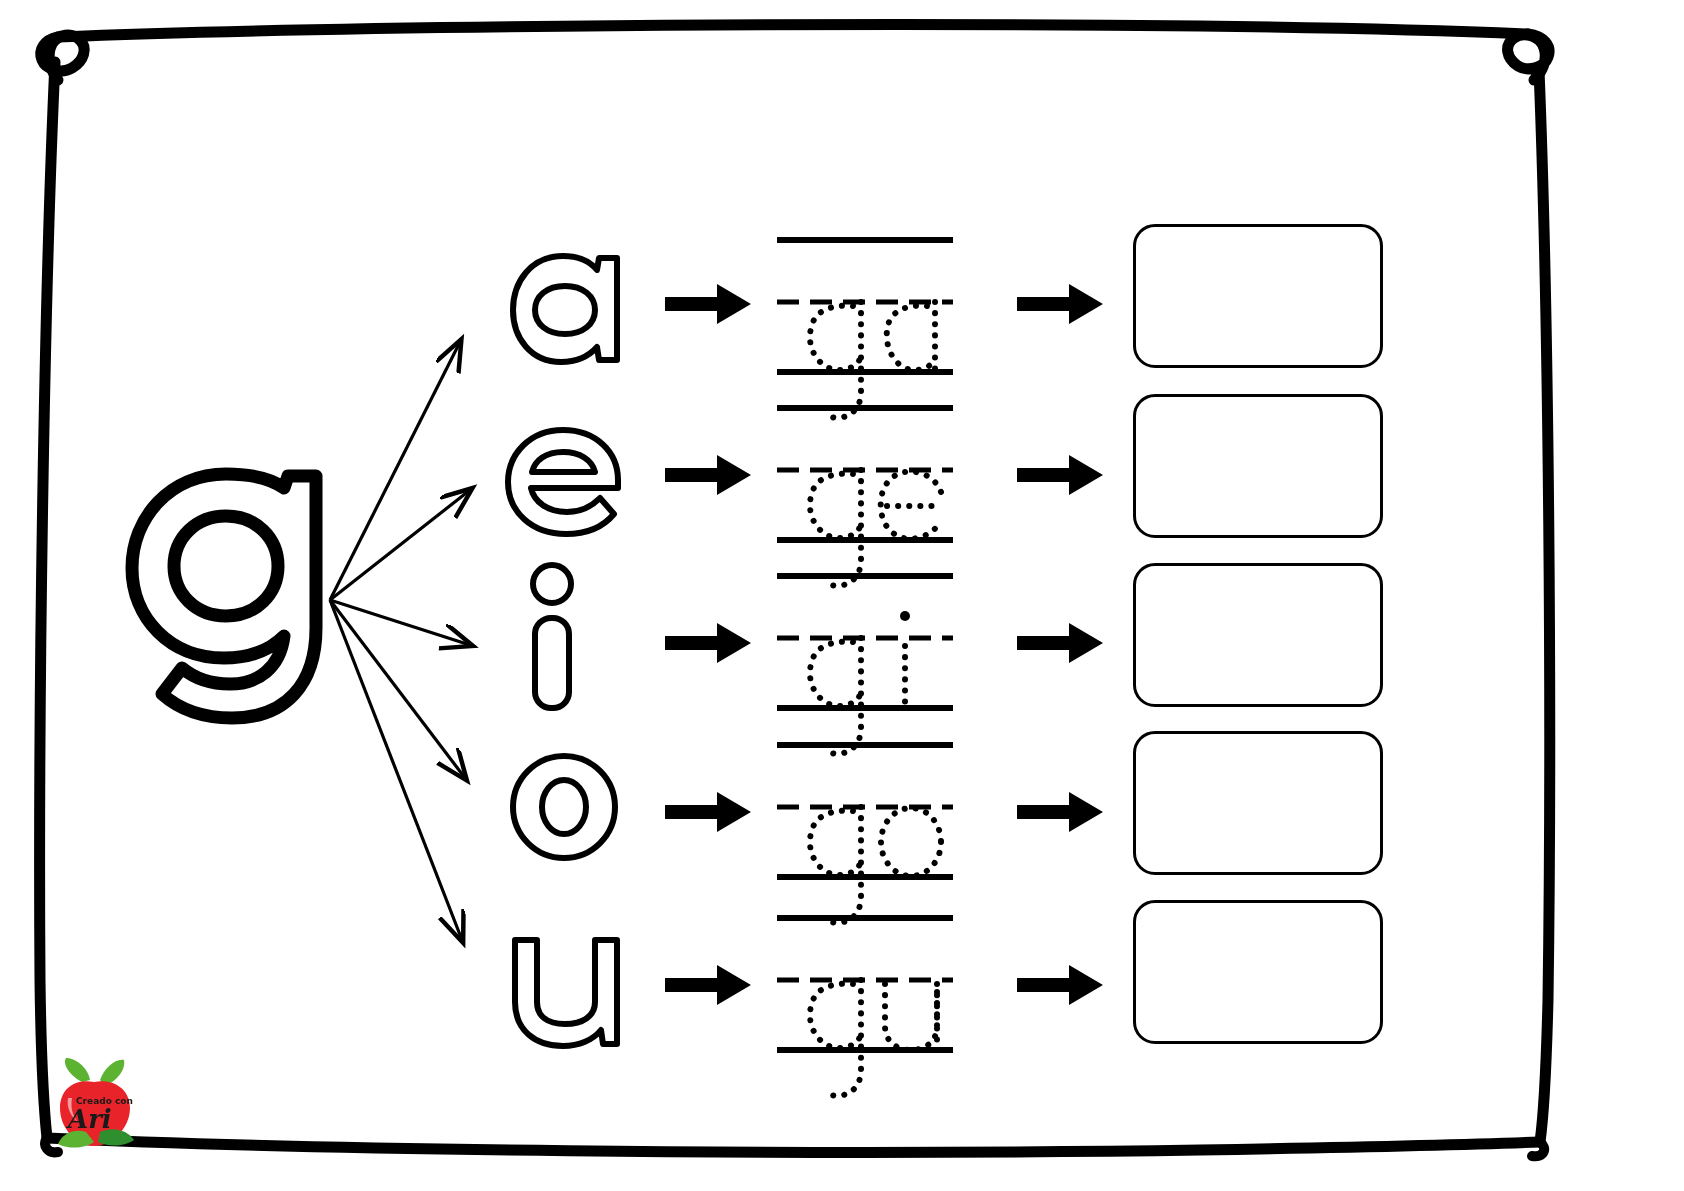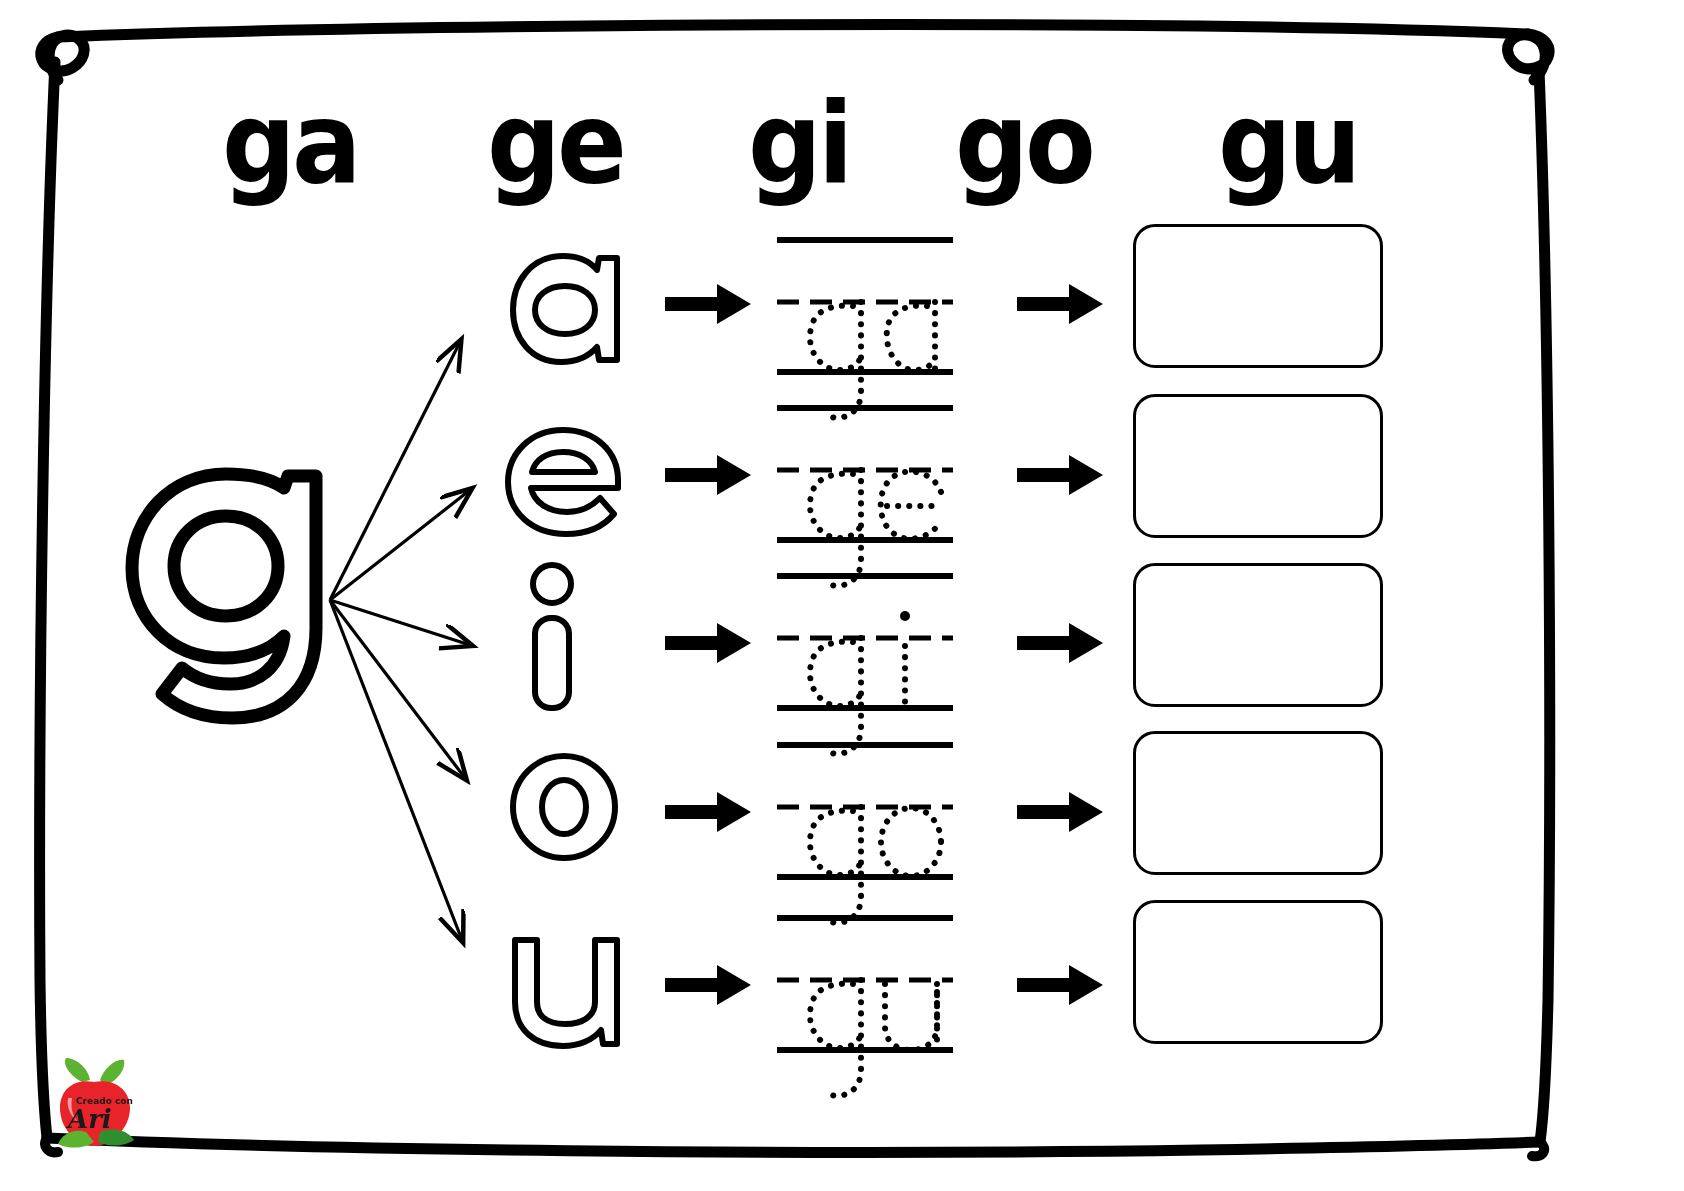--- a/index.html
+++ b/index.html
@@ -60,27 +60,20 @@
 
     <path d="M1539 70 C 1549 320, 1552 720, 1548 1000 C 1546 1080, 1543 1120, 1540 1142" fill="none" stroke="#000" stroke-width="11" stroke-linecap="round"></path>
 
     <path d="M47 1138 C 300 1150, 800 1156, 1200 1150 C 1380 1147, 1490 1144, 1540 1142" fill="none" stroke="#000" stroke-width="11" stroke-linecap="round"></path>
 
     <path d="M47 1138 C 42 1146, 48 1154, 58 1152" fill="none" stroke="#000" stroke-width="10" stroke-linecap="round"></path>
 
     <path d="M1540 1142 C 1548 1148, 1544 1158, 1532 1156" fill="none" stroke="#000" stroke-width="10" stroke-linecap="round"></path>
   </svg>
 
-  <div class="headers">
-    <div class="hdr" style="left:222px;top:0;">ga</div>
-    <div class="hdr" style="left:487px;top:0;">ge</div>
-    <div class="hdr" style="left:748px;top:0;">gi</div>
-    <div class="hdr" style="left:955px;top:0;">go</div>
-    <div class="hdr" style="left:1218px;top:0;">gu</div>
-  </div>
 
   <svg class="bigletter" viewBox="0 0 330 300" xmlns="http://www.w3.org/2000/svg">
 
     <path d="M108 12 C 52 12, 14 56, 14 106 C 14 156, 52 196, 106 196
              C 132 196, 152 188, 166 174
              C 162 206, 140 222, 112 222 C 92 222, 76 216, 64 206
              L 44 232 C 62 248, 86 256, 114 256
              C 168 256, 198 222, 198 166 L 198 14 L 170 14 L 166 26
              C 152 16, 132 12, 108 12 Z
              M 108 54 C 138 54, 160 76, 160 104 C 160 132, 138 154, 108 154

